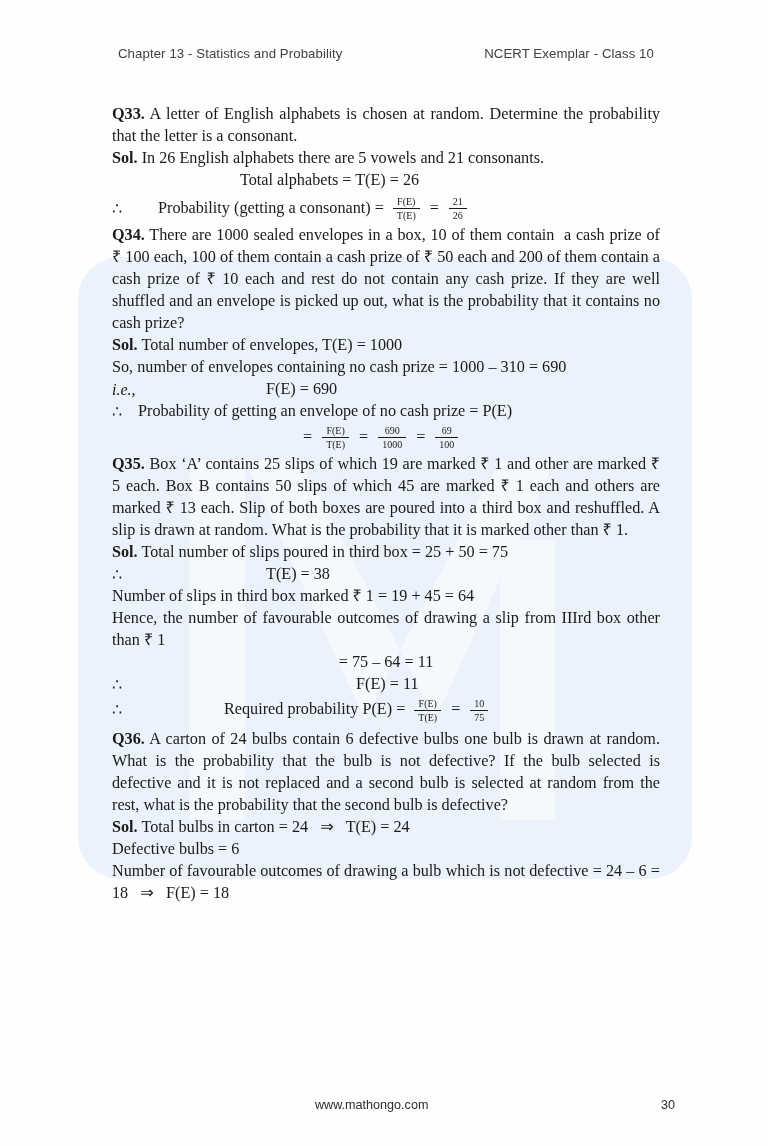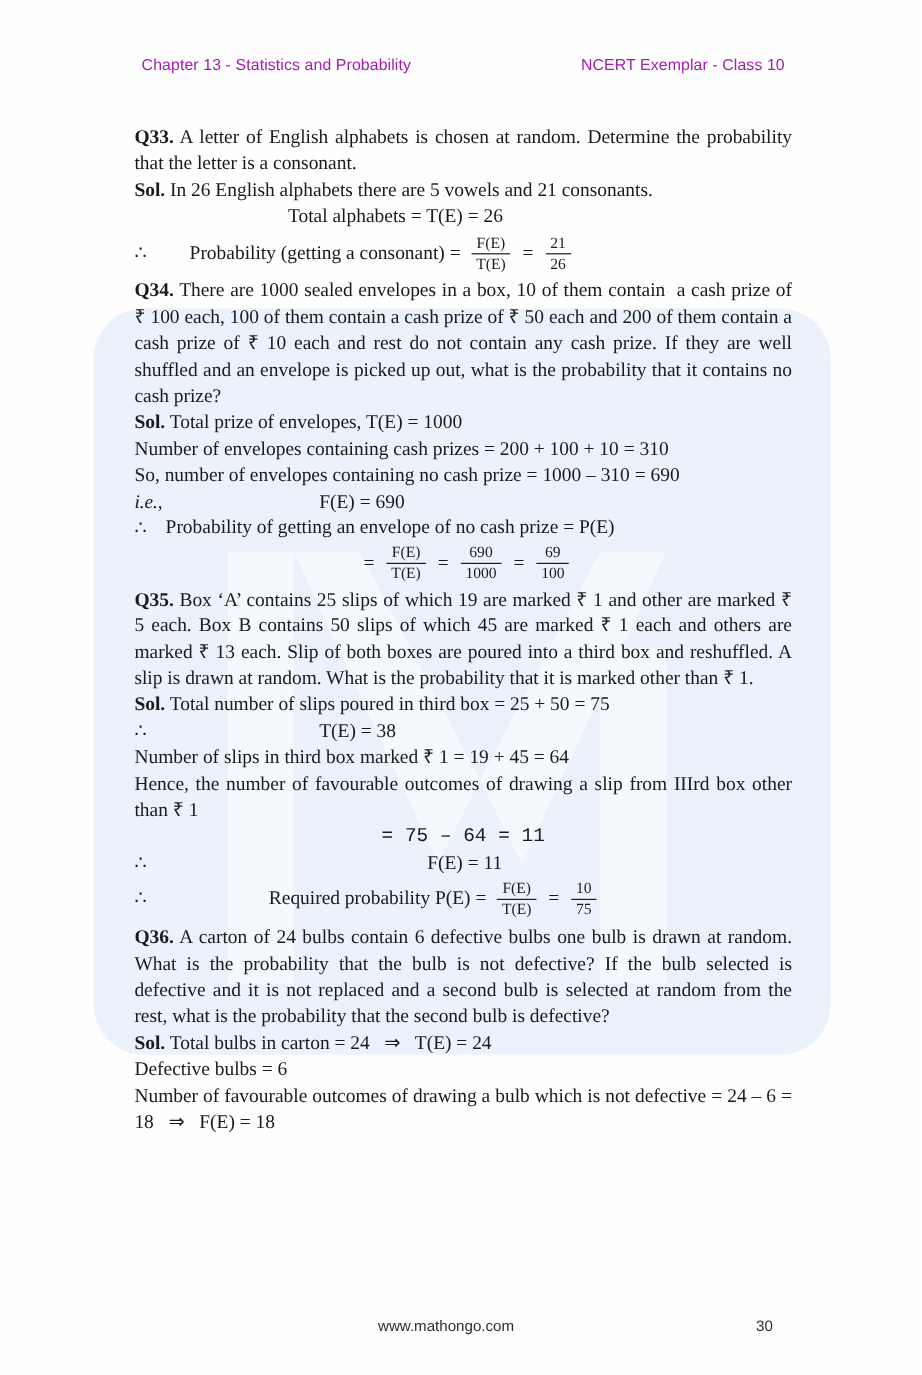--- a/index.html
+++ b/index.html
@@ -26,30 +26,30 @@
   .header {
     position: absolute;
     top: 46px;
     left: 118px;
     right: 98px;
     display: flex;
     justify-content: space-between;
     align-items: baseline;
     font-family: "Liberation Sans", sans-serif;
     font-size: 13.2px;
-    color: #a21caf;
+    color: #404040;
     letter-spacing: 0.1px;
   }
   .header .right { margin-right: 16px; }
 
   .footer {
     position: absolute;
     bottom: 34px;
     left: 118px;
-    right: 114px;
+    right: 83px;
     display: flex;
     justify-content: space-between;
     align-items: baseline;
     font-family: "Liberation Sans", sans-serif;
     font-size: 12.6px;
     color: #2d2d2d;
   }
   .footer .url { margin-left: 197px; }
   .footer .pageno { margin-right: 10px; margin-top: 24px; }
 
@@ -89,21 +89,21 @@
   .line {
     white-space: pre-wrap;
     margin: 0;
   }
   .just {
     text-align: justify;
     text-align-last: left;
   }
   .b { font-weight: bold; }
   .i { font-style: italic; }
-  .center { text-align: center; font-family: Liberation Mono, monospace; }
+  .center { text-align: center; }
   .indent-lg { padding-left: 128px; }
   .indent-md { padding-left: 108px; }
 
   
   .row {
     display: flex;
     align-items: center;
   }
   .sym {
     width: 46px;
@@ -123,21 +123,21 @@
     justify-content: flex-start;
     gap: 6px;
     line-height: 1.1;
   }
   .frac {
     display: inline-flex;
     flex-direction: column;
     align-items: center;
     vertical-align: middle;
     margin: 0 3px;
-    font-size: 13px;
+    font-size: 10px;
   }
   .frac .num {
     padding: 0 4px 1px 4px;
     line-height: 1.12;
   }
   .frac .den {
     padding: 1px 4px 0 4px;
     border-top: 1.4px solid #1a1a1a;
     line-height: 1.12;
   }
@@ -191,22 +191,21 @@
             <span class="den">26</span>
           </span>
         </div>
       </div>
     </div>
 
     <div class="spacer-4"></div>
 
     <div>
       <p class="line just"><span class="b">Q34.</span> <span>There are 1000 sealed envelopes in a box, 10 of them contain  a cash prize of ₹ 100 each, 100 of them contain a cash prize of ₹ 50 each and 200 of them contain a cash prize of ₹ 10 each and rest do not contain any cash prize. If they are well shuffled and an envelope is picked up out, what is the probability that it contains no cash prize?</span></p>
-      <p class="line"><span class="b">Sol.</span> <span>Total prize of envelopes, T(E) = 1000</span></p>
-      <p class="line">Number of envelopes containing cash prizes = 200 + 100 + 10 = 310</p>
+      <p class="line"><span class="b">Sol.</span> <span>Total number of envelopes, T(E) = 1000</span></p>
       <p class="line">So, number of envelopes containing no cash prize = 1000 – 310 = 690</p>
       <div class="row">
         <span class="sym i">i.e.,</span>
         <span class="indent-md">F(E) = 690</span>
       </div>
       <div class="row">
         <span class="sym-narrow">∴</span>
         <span>Probability of getting an envelope of no cash prize = P(E)</span>
       </div>
       <div class="spacer-2"></div>

